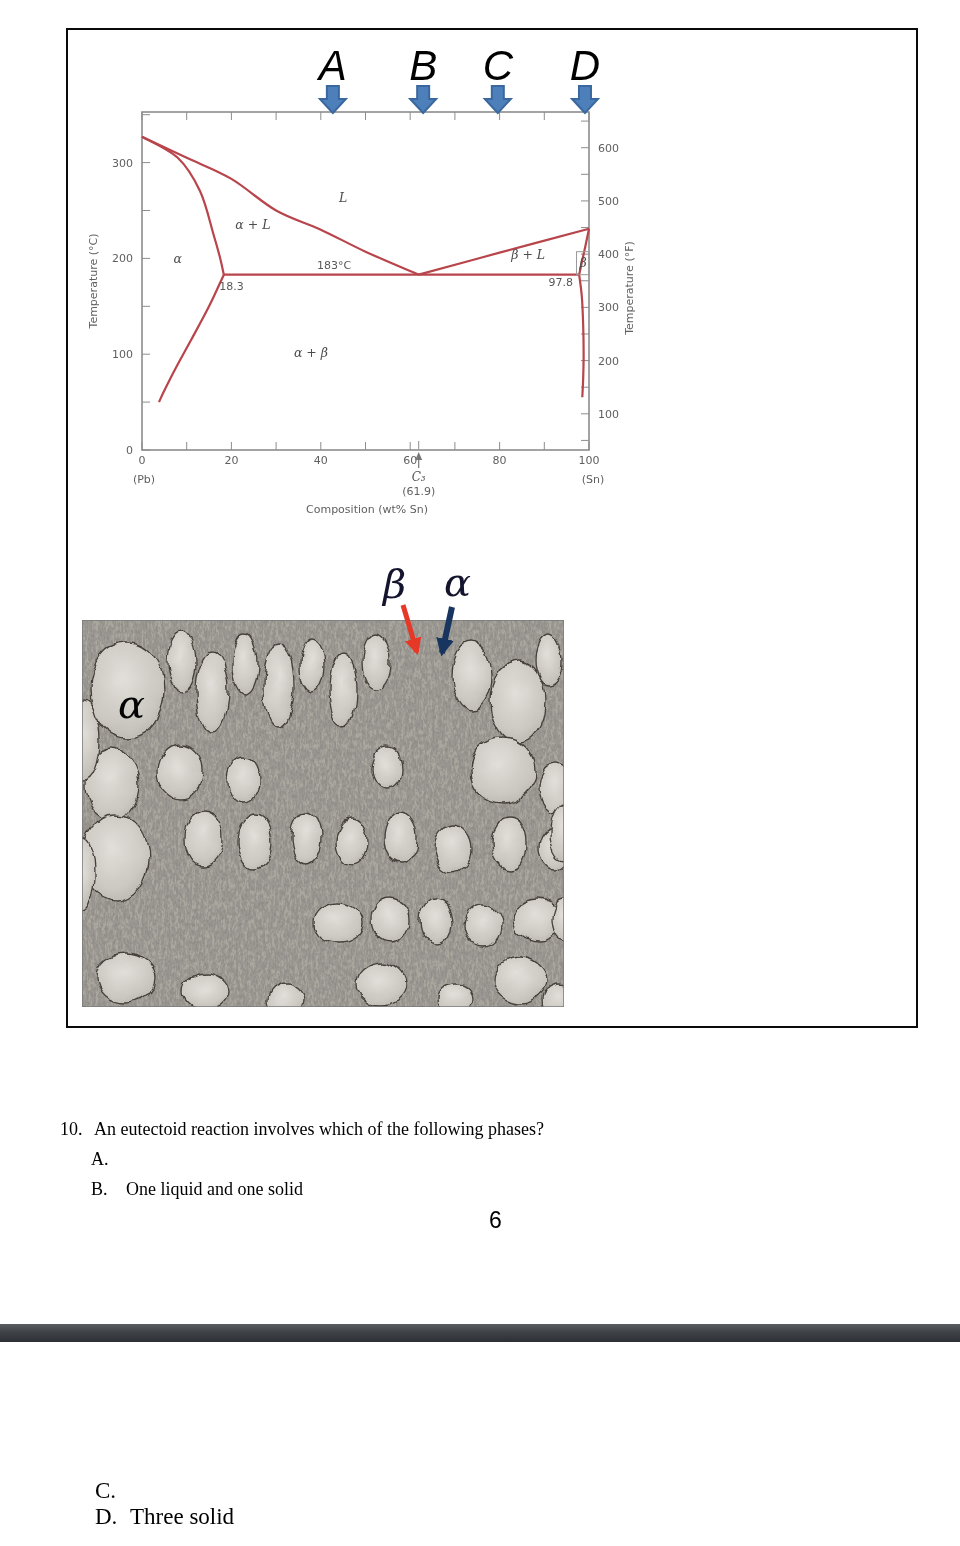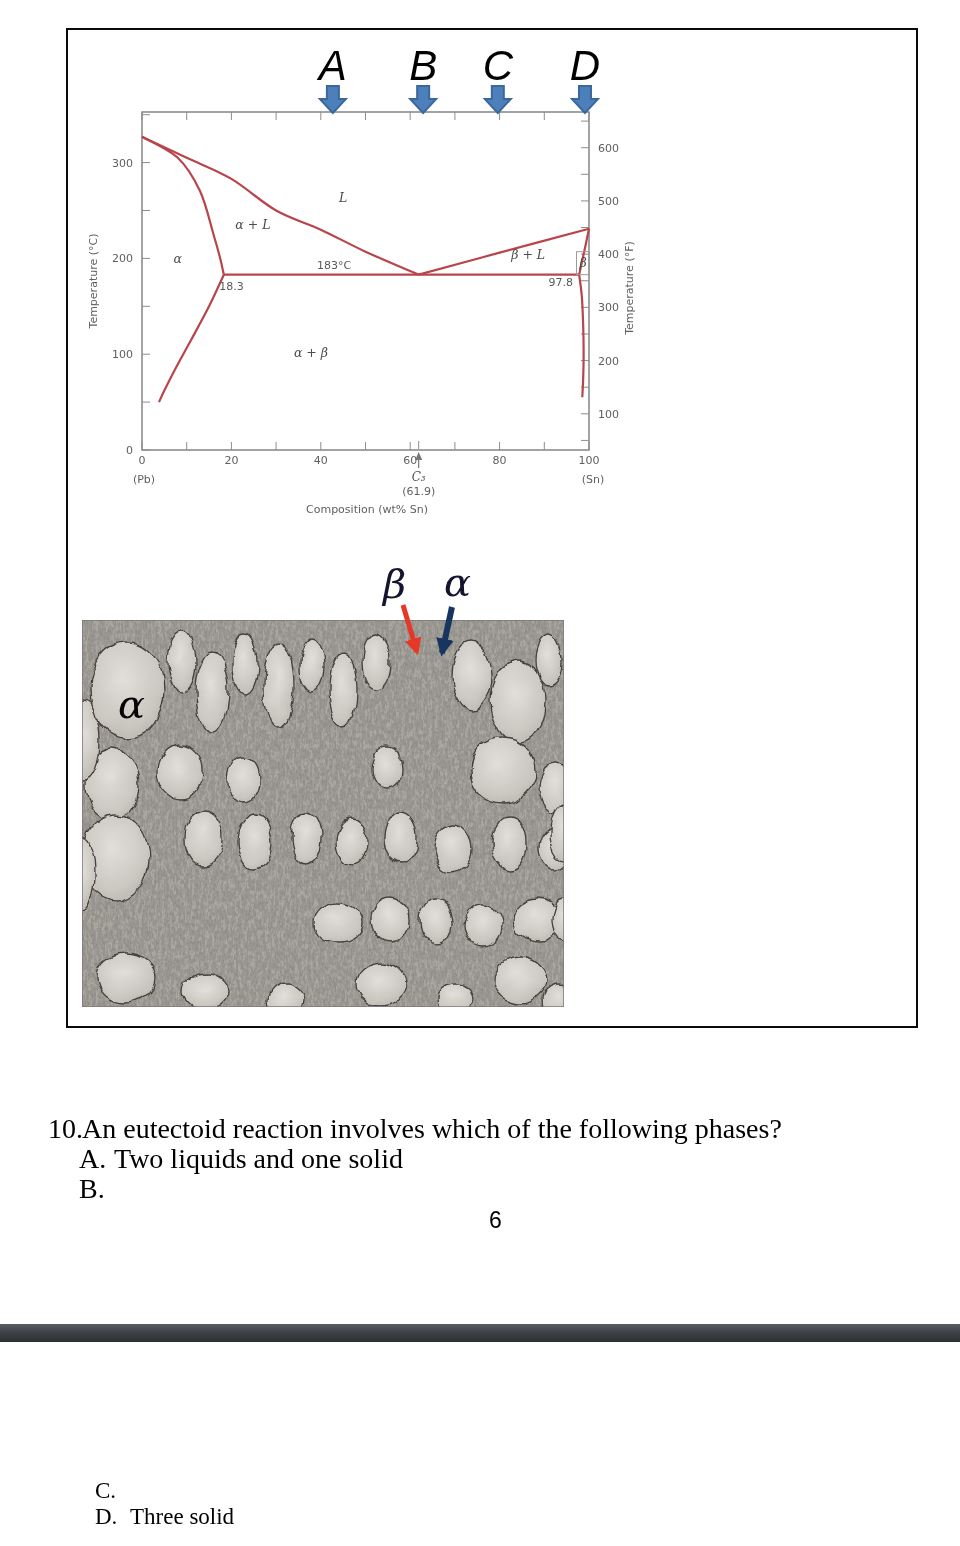--- a/index.html
+++ b/index.html
@@ -9,21 +9,21 @@
   svg.fig{position:absolute;left:0;top:0;}
   
   .tick{font:11px "DejaVu Sans",sans-serif;fill:#5f5f5f;}
   .phase{font:italic 12.5px "DejaVu Serif",serif;fill:#4c4c4c;}
   .val{font:11px "DejaVu Sans",sans-serif;fill:#585858;}
   .marker{font:italic 42px "Liberation Sans",sans-serif;fill:#000;}
   .c3{font:italic 12px "DejaVu Serif",serif;fill:#555;}
   .greek{font:italic 40px "DejaVu Serif",serif;fill:#14142e;}
   .greek-inner{font:italic 40px "DejaVu Serif",serif;fill:#050505;}
   
-  .qblock{position:absolute;left:48px;top:1114px;font-size:28px;line-height:30px;}
+  .qblock{position:absolute;left:60px;top:1114px;font-size:18px;line-height:30px;}
   .qline{display:flex;}
   .qnum{width:34px;flex:none;}
   .opt{display:flex;margin-left:31px;}
   .optlab{width:35px;flex:none;}
   .pagenum{position:absolute;left:489px;top:1207px;font:23px "Liberation Sans",sans-serif;}
   .sepbar{position:absolute;left:0;top:1324px;width:960px;height:18px;
           background:linear-gradient(180deg,#5a5e62 0%,#3f4347 45%,#2c3034 100%);}
   .qblock2{position:absolute;left:64px;top:1478px;font-size:23px;line-height:26px;}
 </style>
 </head>
@@ -219,24 +219,24 @@
     <line x1="452" y1="607" x2="442" y2="653" stroke="#17355e" stroke-width="6" marker-end="url(#mnavy)"></line>
   </svg>
 
   <div class="qblock">
     <div class="qline">
       <span class="qnum">10.</span>
       <span>An eutectoid reaction involves which of the following phases?</span>
     </div>
     <div class="opt">
       <span class="optlab">A.</span>
-      <span>Two liquids and one solid</span>
     </div>
     <div class="opt">
       <span class="optlab">B.</span>
+      <span>One liquid and one solid</span>
     </div>
   </div>
 
   <div class="pagenum">6</div>
 
   <div class="sepbar"></div>
 
   <div class="qblock2">
     <div class="opt">
       <span class="optlab">C.</span>

